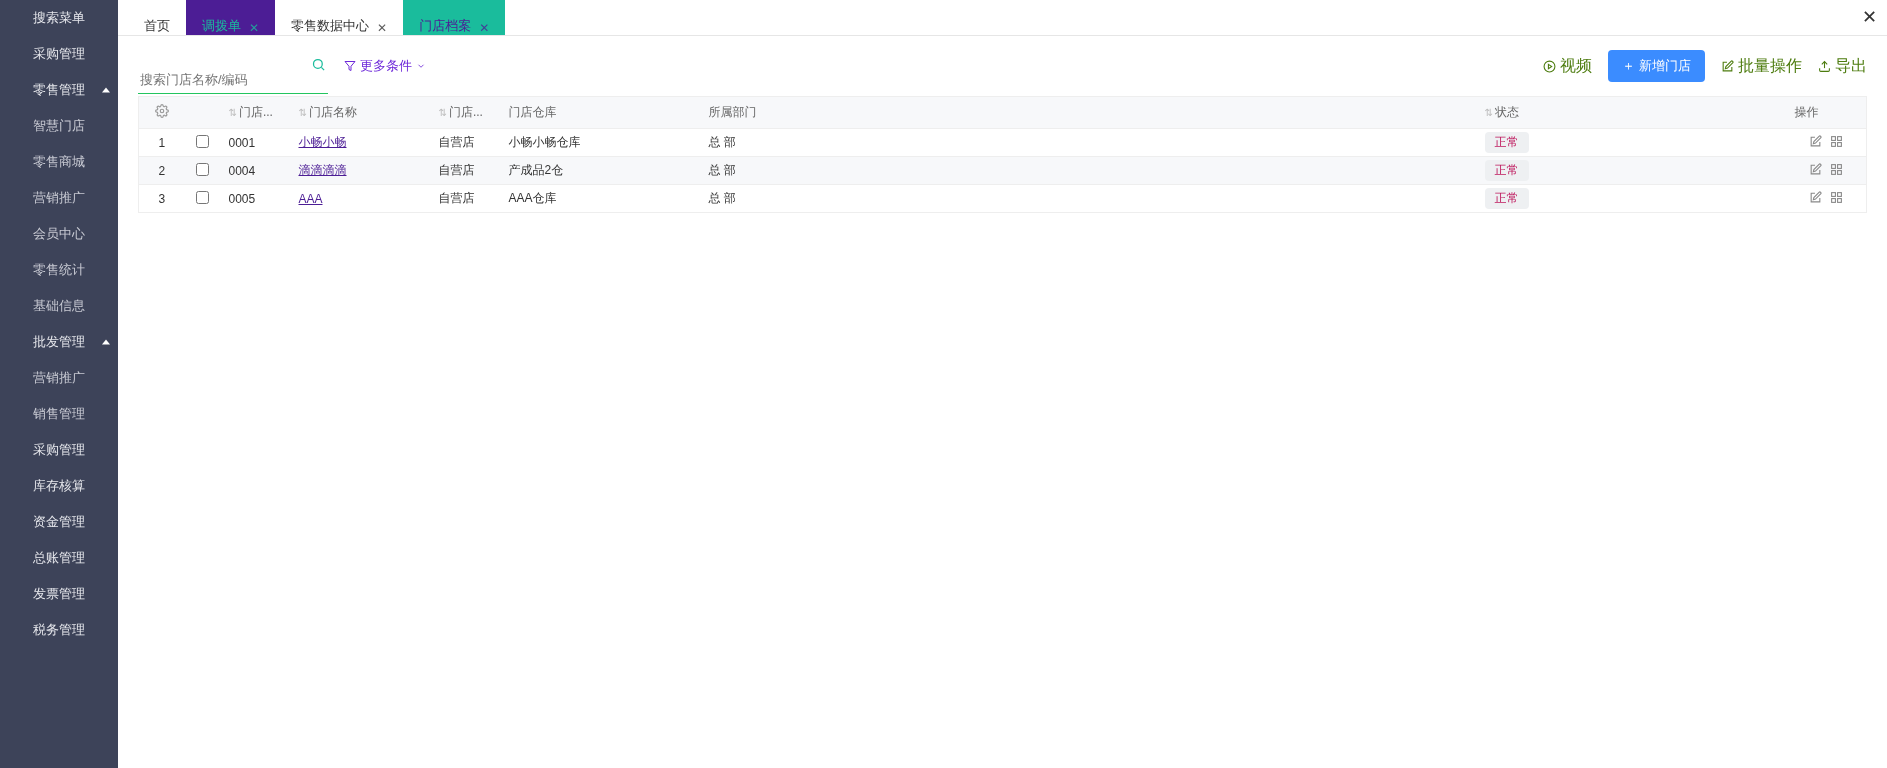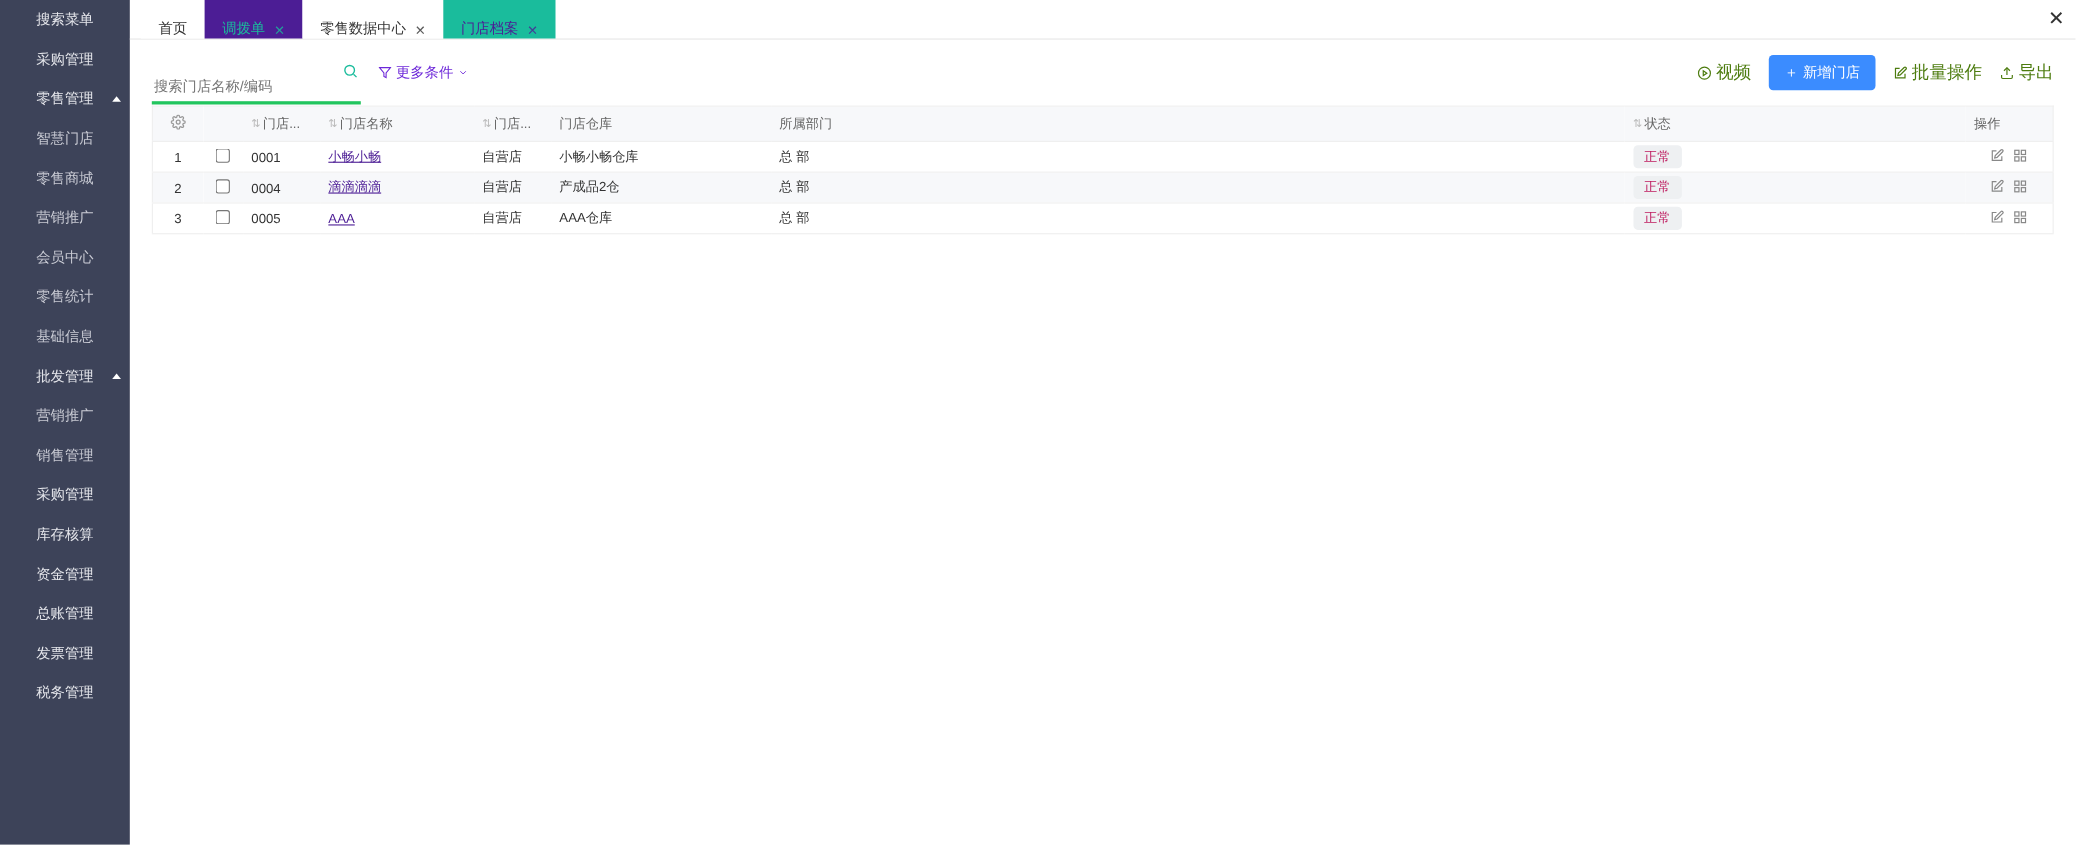--- a/index.html
+++ b/index.html
@@ -115,21 +115,21 @@
     height: 40px;
     gap: 16px;
   }
   .search-box {
     position: relative;
     width: 190px;
   }
   .search-box input {
     width: 100%;
     border: none;
-    border-bottom: 3px solid #22c55e;
+    border-bottom: 1px solid #22c55e;
     padding: 6px 26px 6px 2px;
     font-size: 13px;
     outline: none;
     background: transparent;
     margin-top: 28px;
   }
   .search-box .search-icon {
     position: absolute;
     right: 2px;
     top: 50%;

